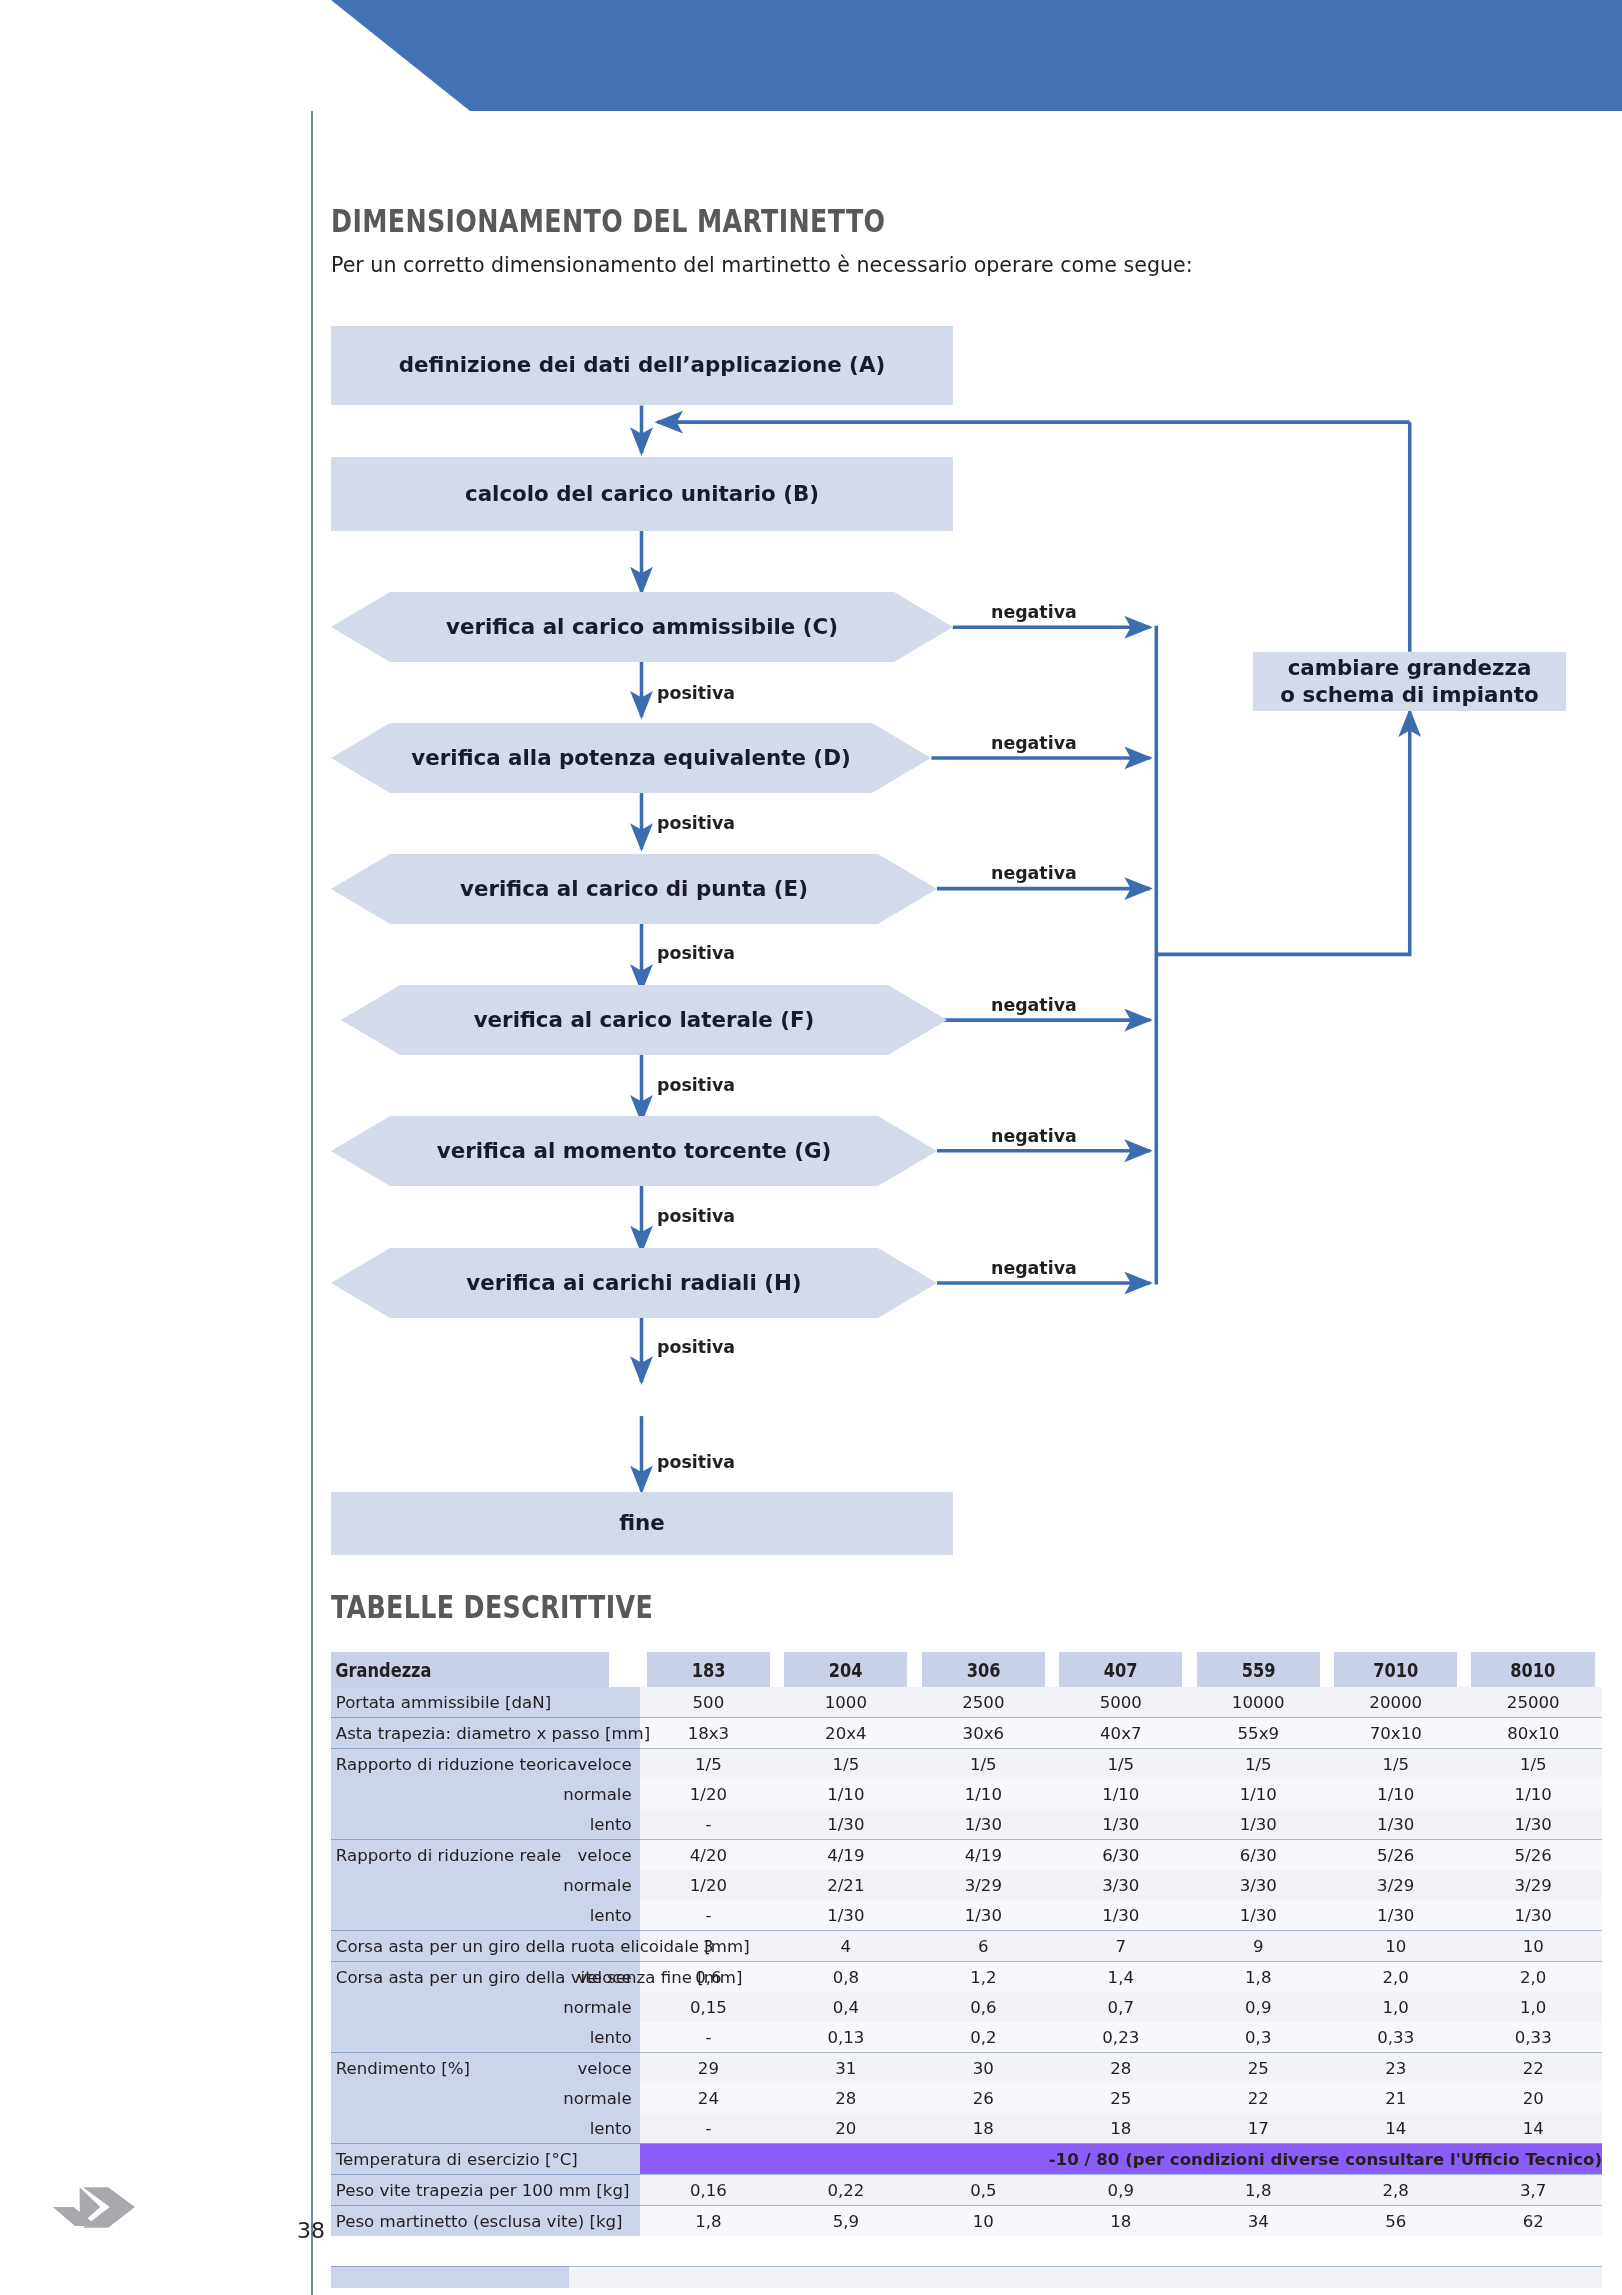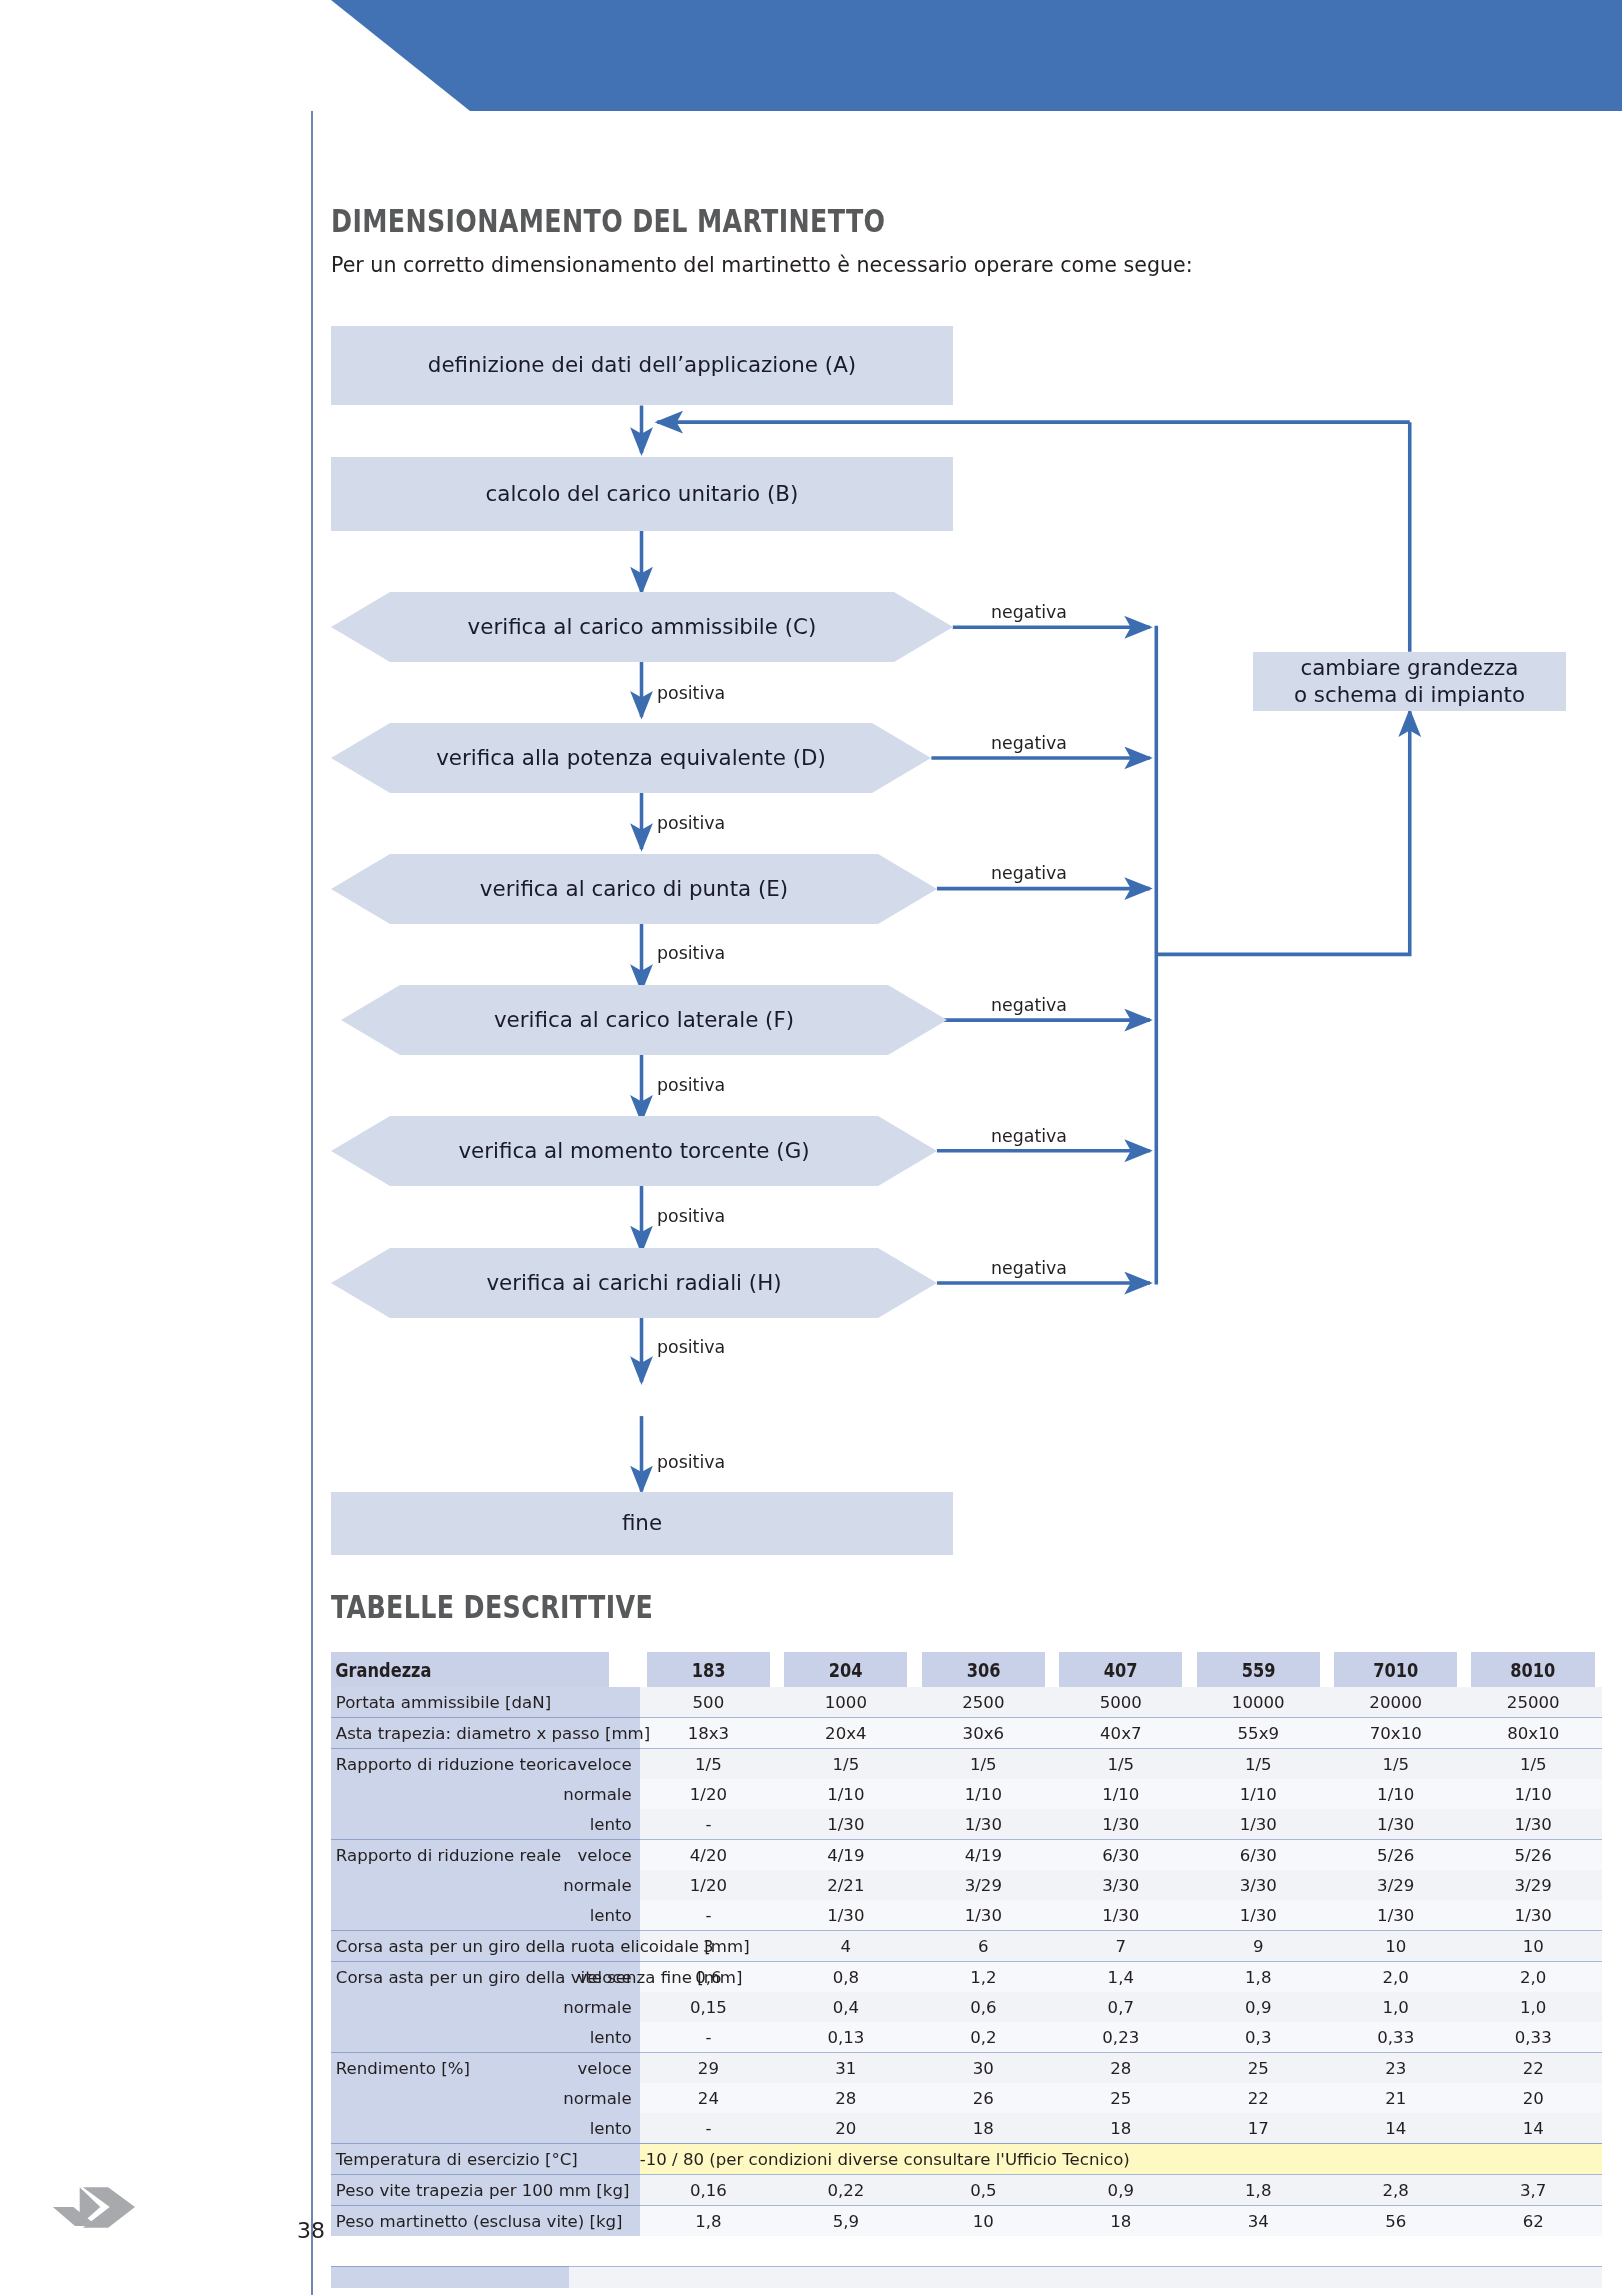--- a/index.html
+++ b/index.html
@@ -20,21 +20,21 @@
   .sec-head{position:absolute;font-weight:bold;color:#58595b;
       font-family:"DejaVu Sans Condensed","Liberation Sans Narrow","Liberation Sans",sans-serif;
       font-size:32px;letter-spacing:0.4px;transform:scaleX(.88);transform-origin:left center;
       white-space:nowrap;}
   #head-dim{left:331px;top:202px;}
   #head-tab{left:331px;top:1588px;}
   .sec-sub{position:absolute;left:331px;top:253px;font-size:20.6px;color:#231f20;
       white-space:nowrap;}
 
   
-  #flow{position:absolute;left:0;top:0;width:1622px;height:1584px;}
+  #flow{position:absolute;left:0;top:0;width:1622px;height:1584px;font-weight:bold;}
   .node{position:absolute;background:#d3daea;color:#1a1a2e;
         display:flex;align-items:center;justify-content:center;text-align:center;
         font-size:21.4px;line-height:1.25;}
   .hex{clip-path:polygon(0% 50%, 59px 0%, calc(100% - 59px) 0%, 100% 50%, calc(100% - 59px) 100%, 59px 100%);}
   .edge-label{position:absolute;font-size:17.4px;color:#231f20;white-space:nowrap;}
 
   
   #wires{position:absolute;left:0;top:0;width:1622px;height:1584px;}
 
   
@@ -48,21 +48,21 @@
         font-family:"DejaVu Sans Condensed","Liberation Sans Narrow","Liberation Sans",sans-serif;
         font-size:20px;transform:scaleX(.9);}
   thead th.h-lab{text-align:left;padding-left:4.8px;transform-origin:left center;}
   thead th.h-dat{text-align:center;}
   td.lab{background:#ccd4e9;text-align:left;padding-left:4.8px;white-space:nowrap;}
   td.dat{text-align:center;}
   tr.bandA td.dat{background:#f1f3f7;}
   tr.bandB td.dat{background:#f7f8fb;}
   tr.grp-top td{border-top:1.6px solid #8fa2c8;}
   tr.grp-top td.dat{border-top:1.6px solid #a9b8d6;}
-  td.wide{text-align:left;background:#fef9c3;}
+  td.wide{text-align:right;background:#8b5cf6;font-weight:bold;}
   #tbl-foot{position:absolute;left:331px;top:2266px;width:1271px;height:20.6px;}
   #tbl-foot .l{position:absolute;left:0;top:0;width:238px;height:20.6px;background:#ccd4e9;border-top:1.6px solid #8fa2c8;}
   #tbl-foot .r{position:absolute;left:238px;top:0;width:1033px;height:20.6px;background:#f1f3f7;border-top:1.6px solid #a9b8d6;}
 
   
   #logo{position:absolute;left:48px;top:2170px;width:95px;height:75px;}
   #pageno{position:absolute;left:261px;top:2218px;font-size:22px;color:#231f20;margin-left:36px;}
 </style>
 </head>
 <body>

